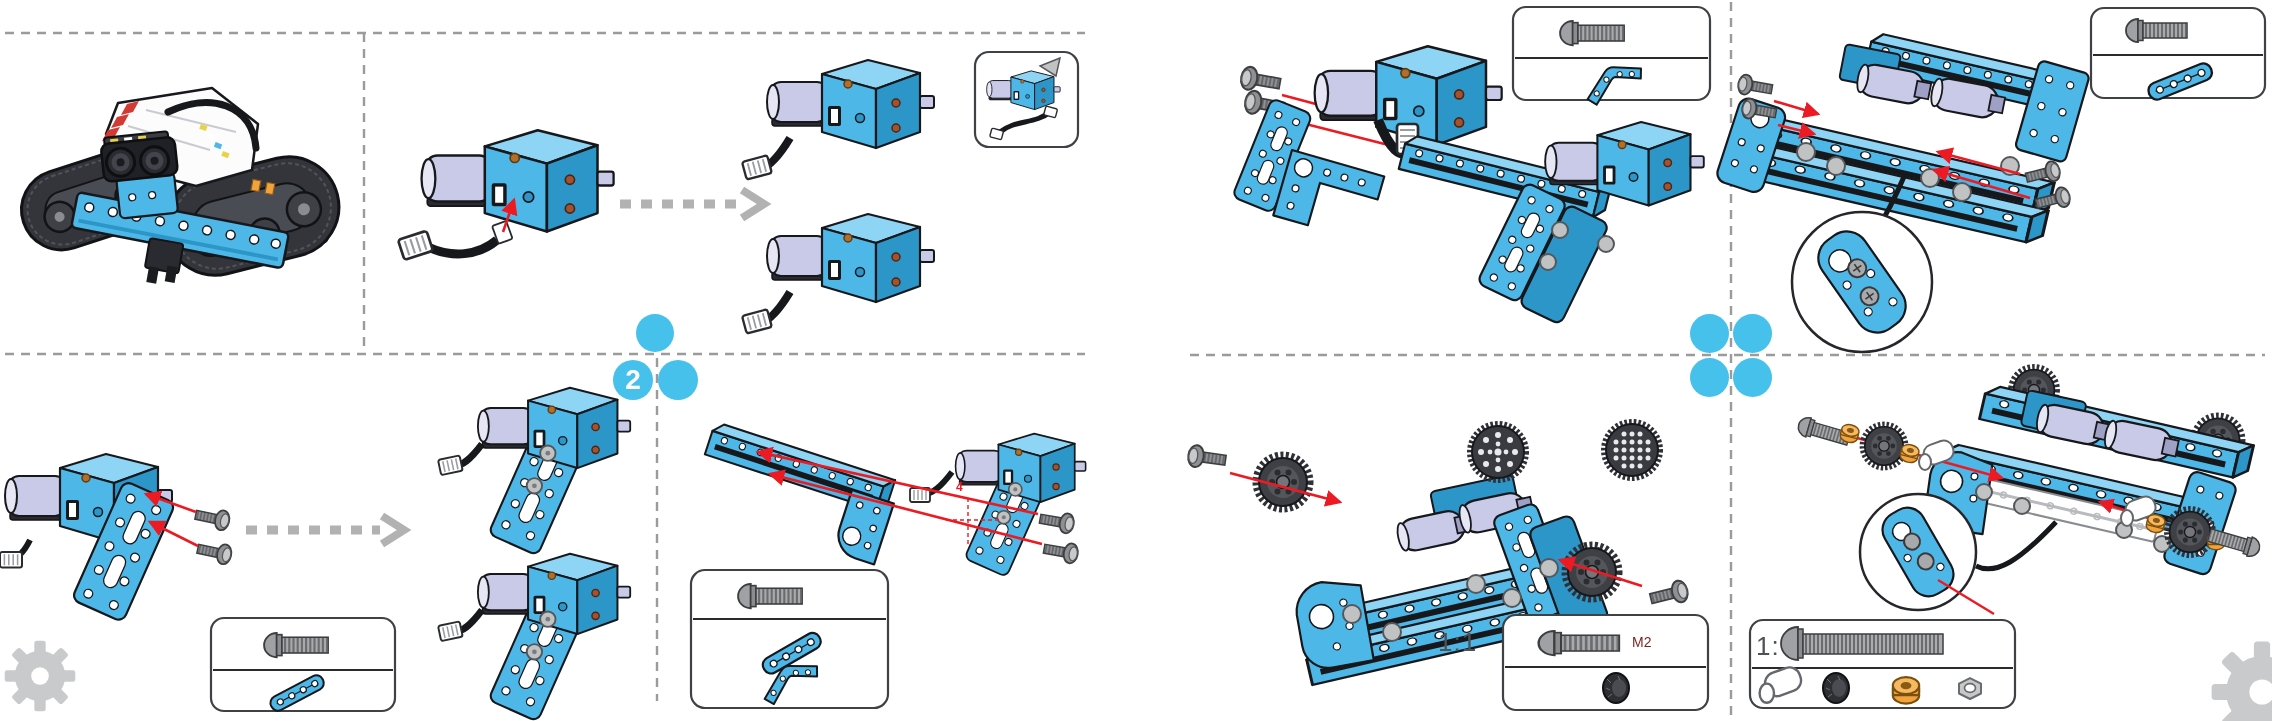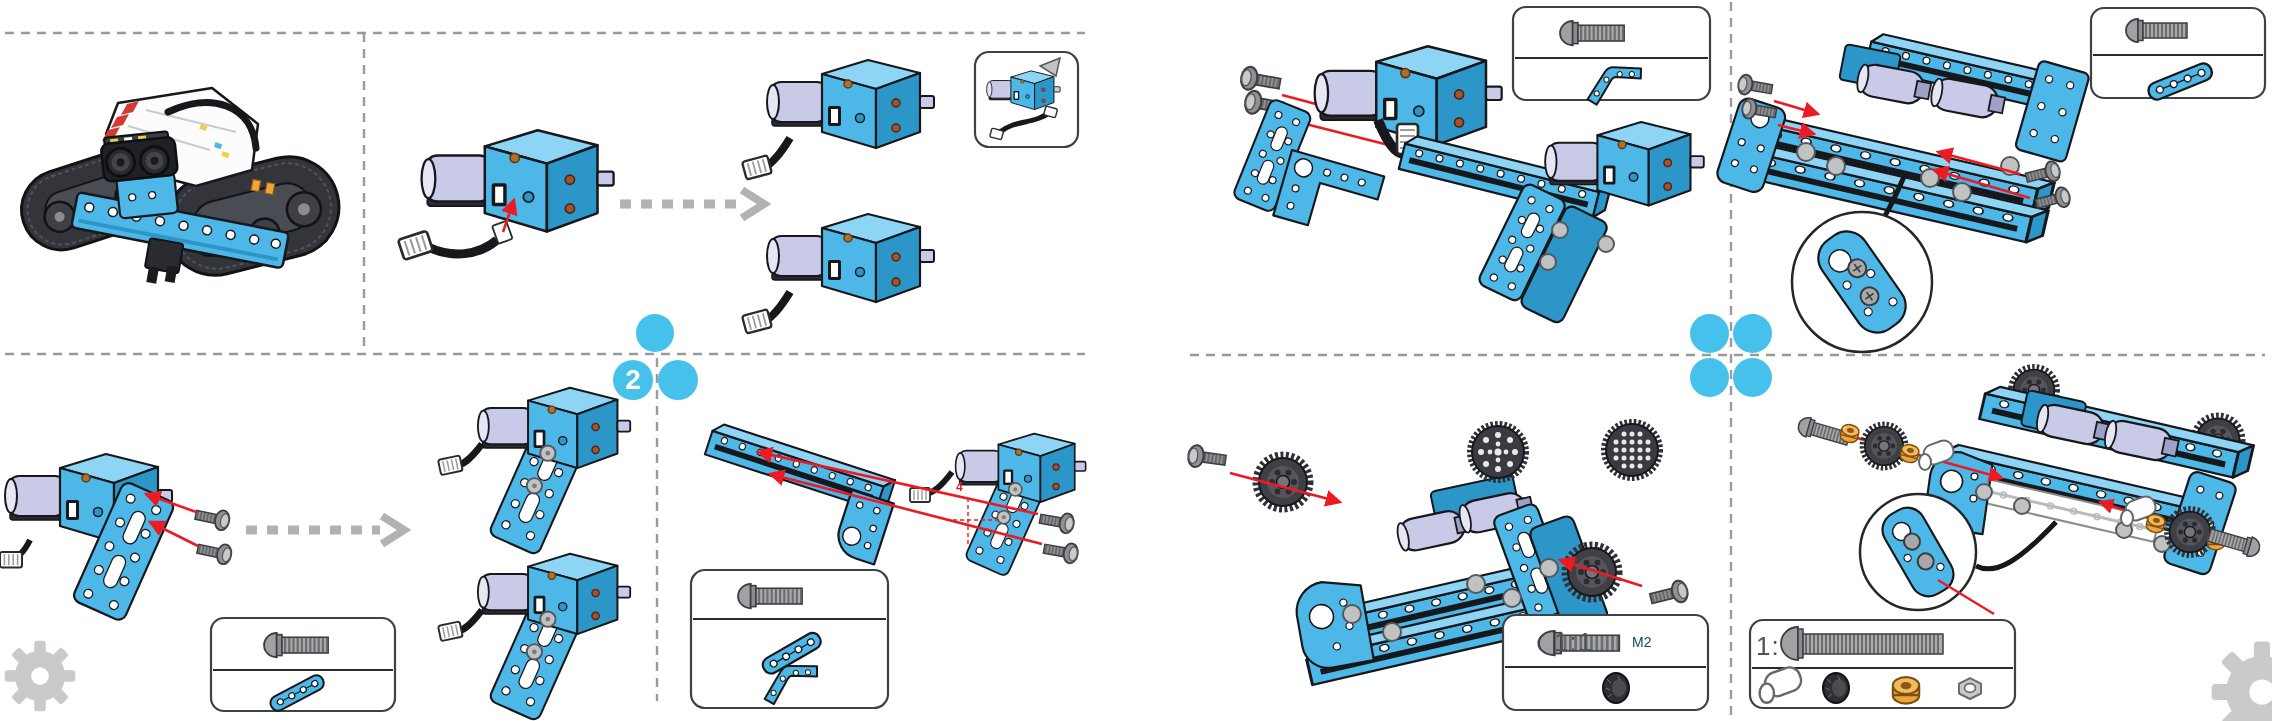--- a/index.html
+++ b/index.html
@@ -4,21 +4,21 @@
 <style>
   html,body{margin:0;padding:0;}
   body{width:2272px;height:721px;position:relative;background:#fff;overflow:hidden;
        font-family:"Liberation Sans", sans-serif;}
   #gfx{position:absolute;left:0;top:0;z-index:1;}
   .dot{position:absolute;background:#45C1EC;border-radius:50%;z-index:2;
        display:flex;align-items:center;justify-content:center;}
   .dot span{color:#fff;font-weight:bold;font-size:28px;line-height:1;}
   .lbl{position:absolute;z-index:3;color:#4E5256;white-space:nowrap;line-height:1;}
   .scale-lbl{font-size:26px;letter-spacing:1px;}
-  .thread-lbl{font-size:14px;color:#0c4a6e;}
+  .thread-lbl{font-size:14px;color:#7f1d1d;}
   .hole-num{font-size:12px;color:#EC1B23;font-weight:bold;}
 </style>
 </head>
 <body>
 
 <svg id="gfx" width="2272" height="721" viewBox="0 0 2272 721">
   <defs>
     <marker id="arrR" viewBox="0 0 10 10" refX="8.5" refY="5" markerWidth="6.5" markerHeight="6.5" orient="auto-start-reverse">
       <path d="M0 0L10 5L0 10Z" fill="#EC1B23"></path>
     </marker>
@@ -698,16 +698,16 @@
 <div class="dot" style="left:636px;top:314px;width:38px;height:38px"></div>
 <div class="dot" style="left:613px;top:360px;width:40px;height:40px">
   <span>2</span>
 </div>
 <div class="dot" style="left:658px;top:360px;width:40px;height:40px"></div>
 <div class="dot" style="left:1690px;top:314px;width:39px;height:39px"></div>
 <div class="dot" style="left:1733px;top:314px;width:39px;height:39px"></div>
 <div class="dot" style="left:1690px;top:358px;width:39px;height:39px"></div>
 <div class="dot" style="left:1733px;top:358px;width:39px;height:39px"></div>
 
-<div class="lbl scale-lbl" style="left:1554px;top:629px">1:1</div>
+<div class="lbl scale-lbl" style="left:1438px;top:629px">1:1</div>
 <div class="lbl thread-lbl" style="left:1632px;top:635px">M2</div>
 <div class="lbl scale-lbl" style="left:1756px;top:633px">1:</div>
 <div class="lbl hole-num" style="left:956px;top:481px">4</div>
 
 </body></html>

